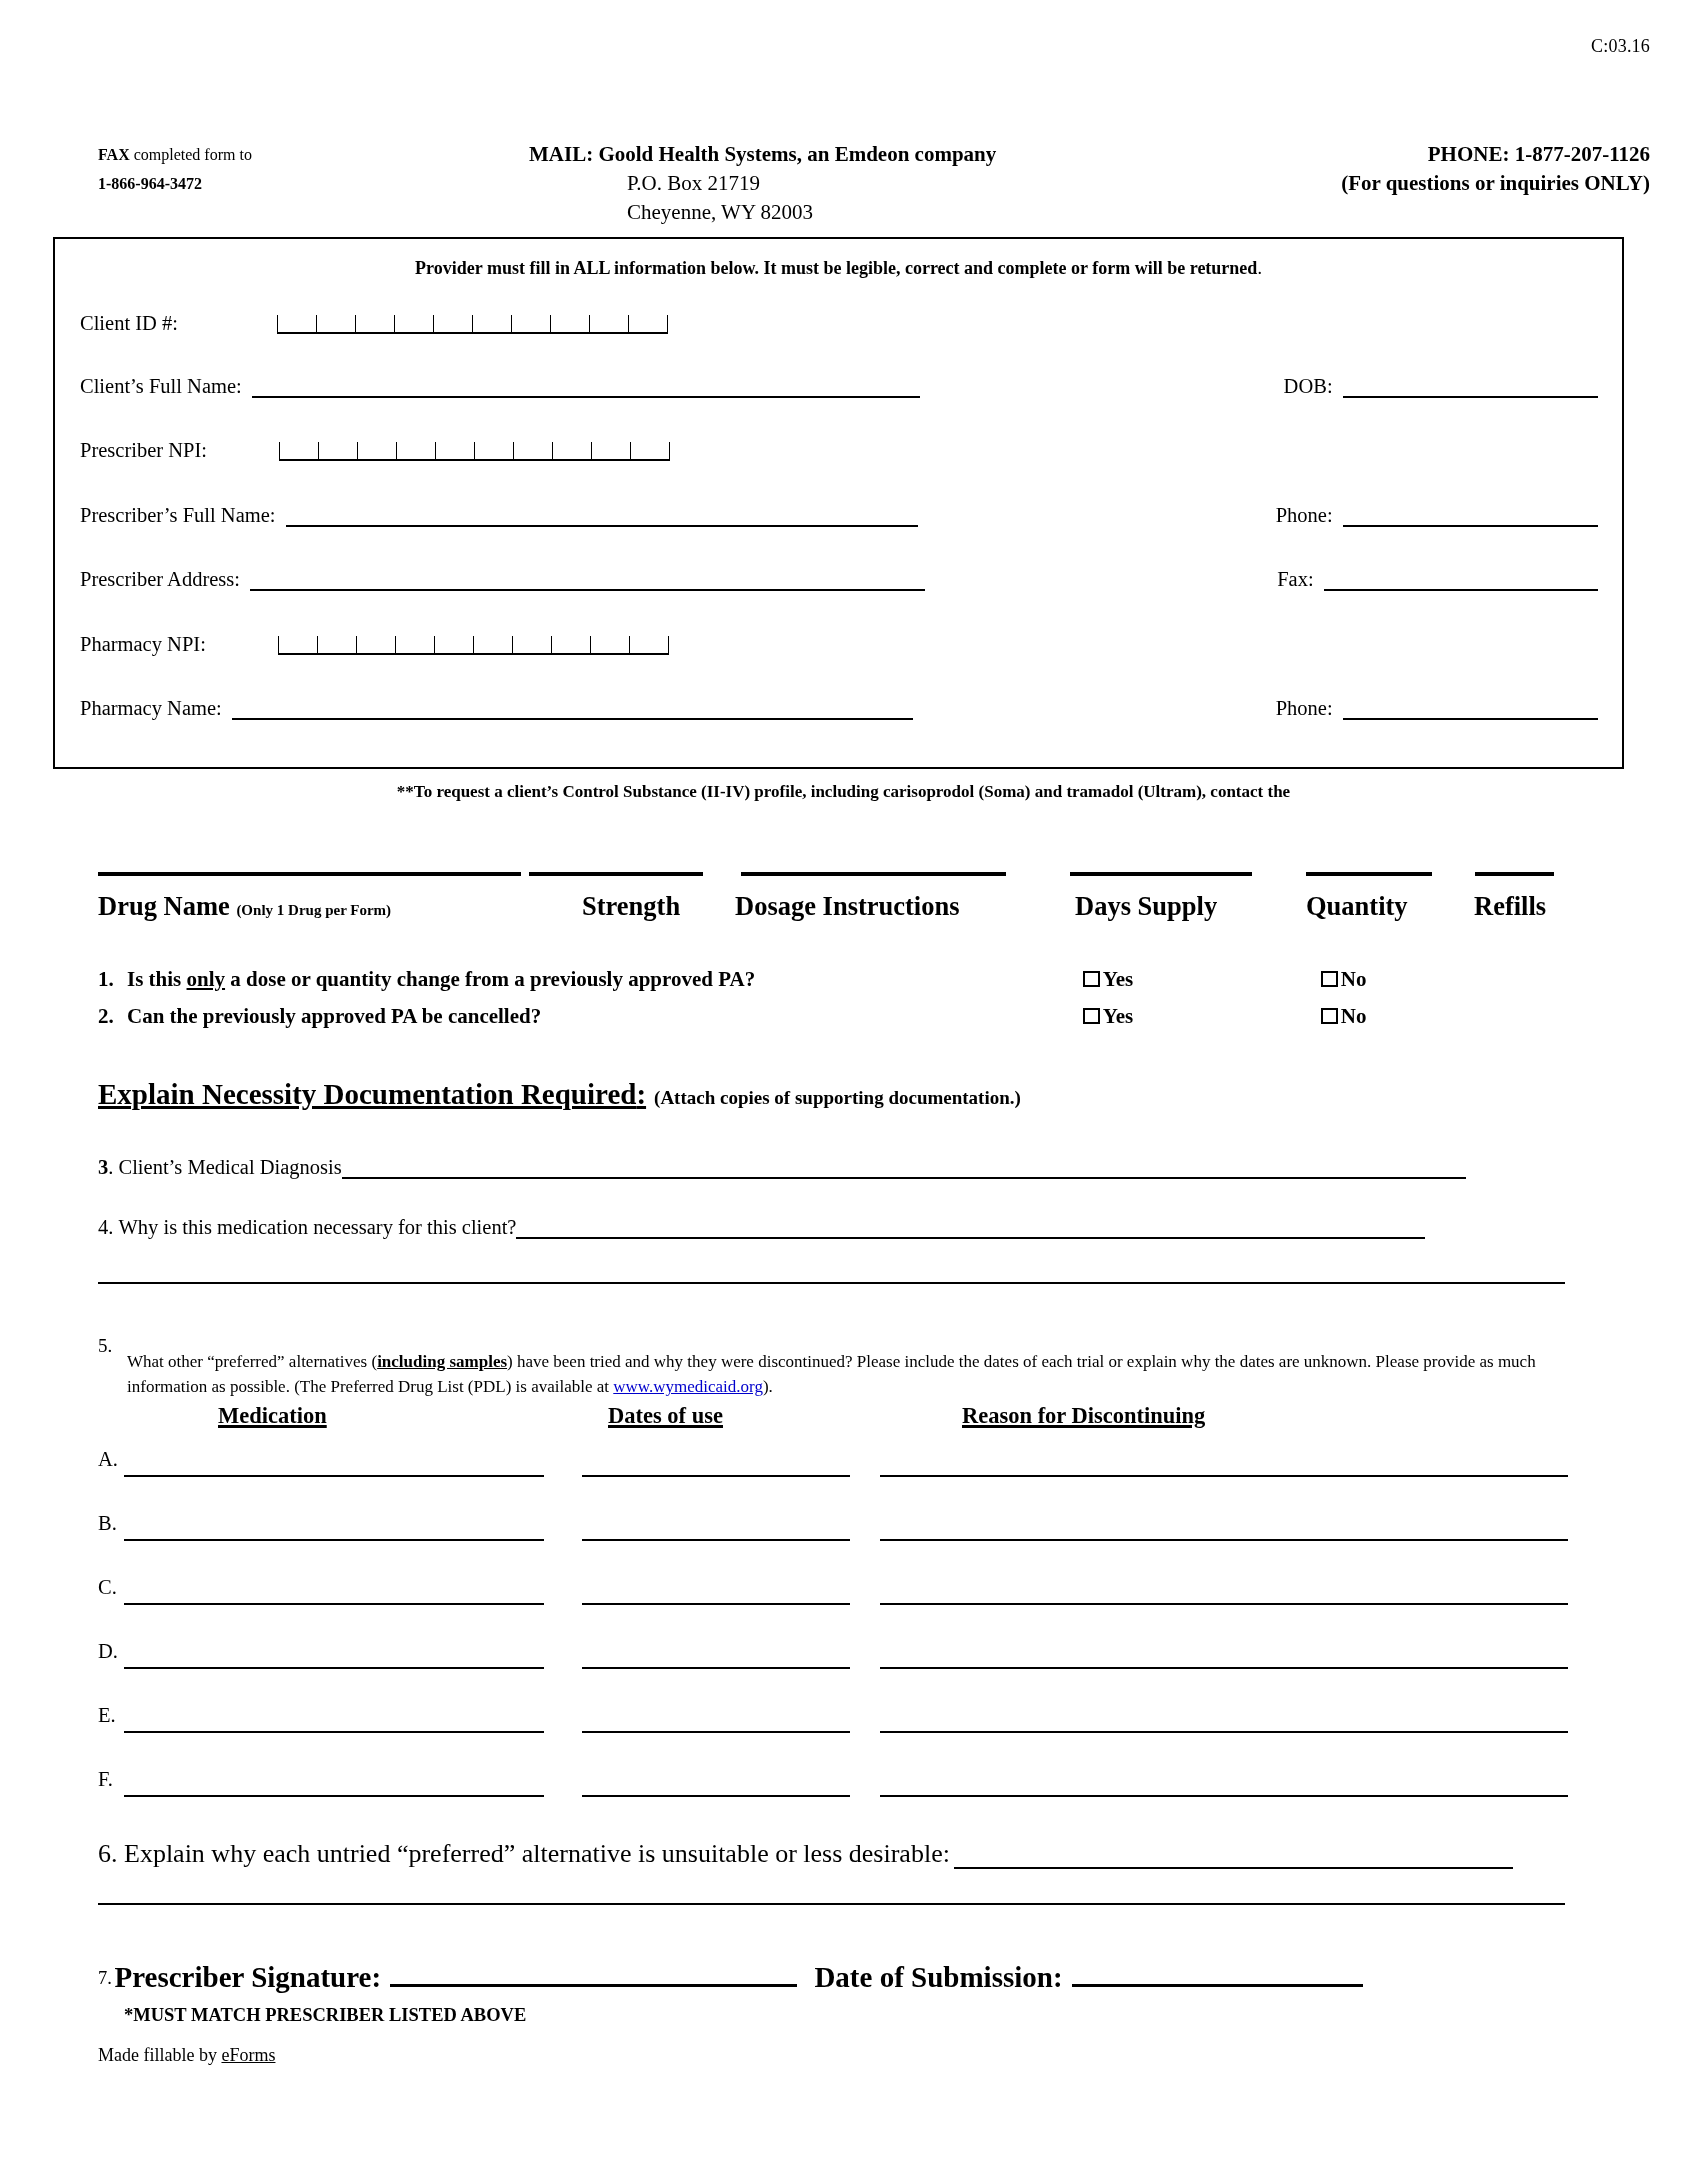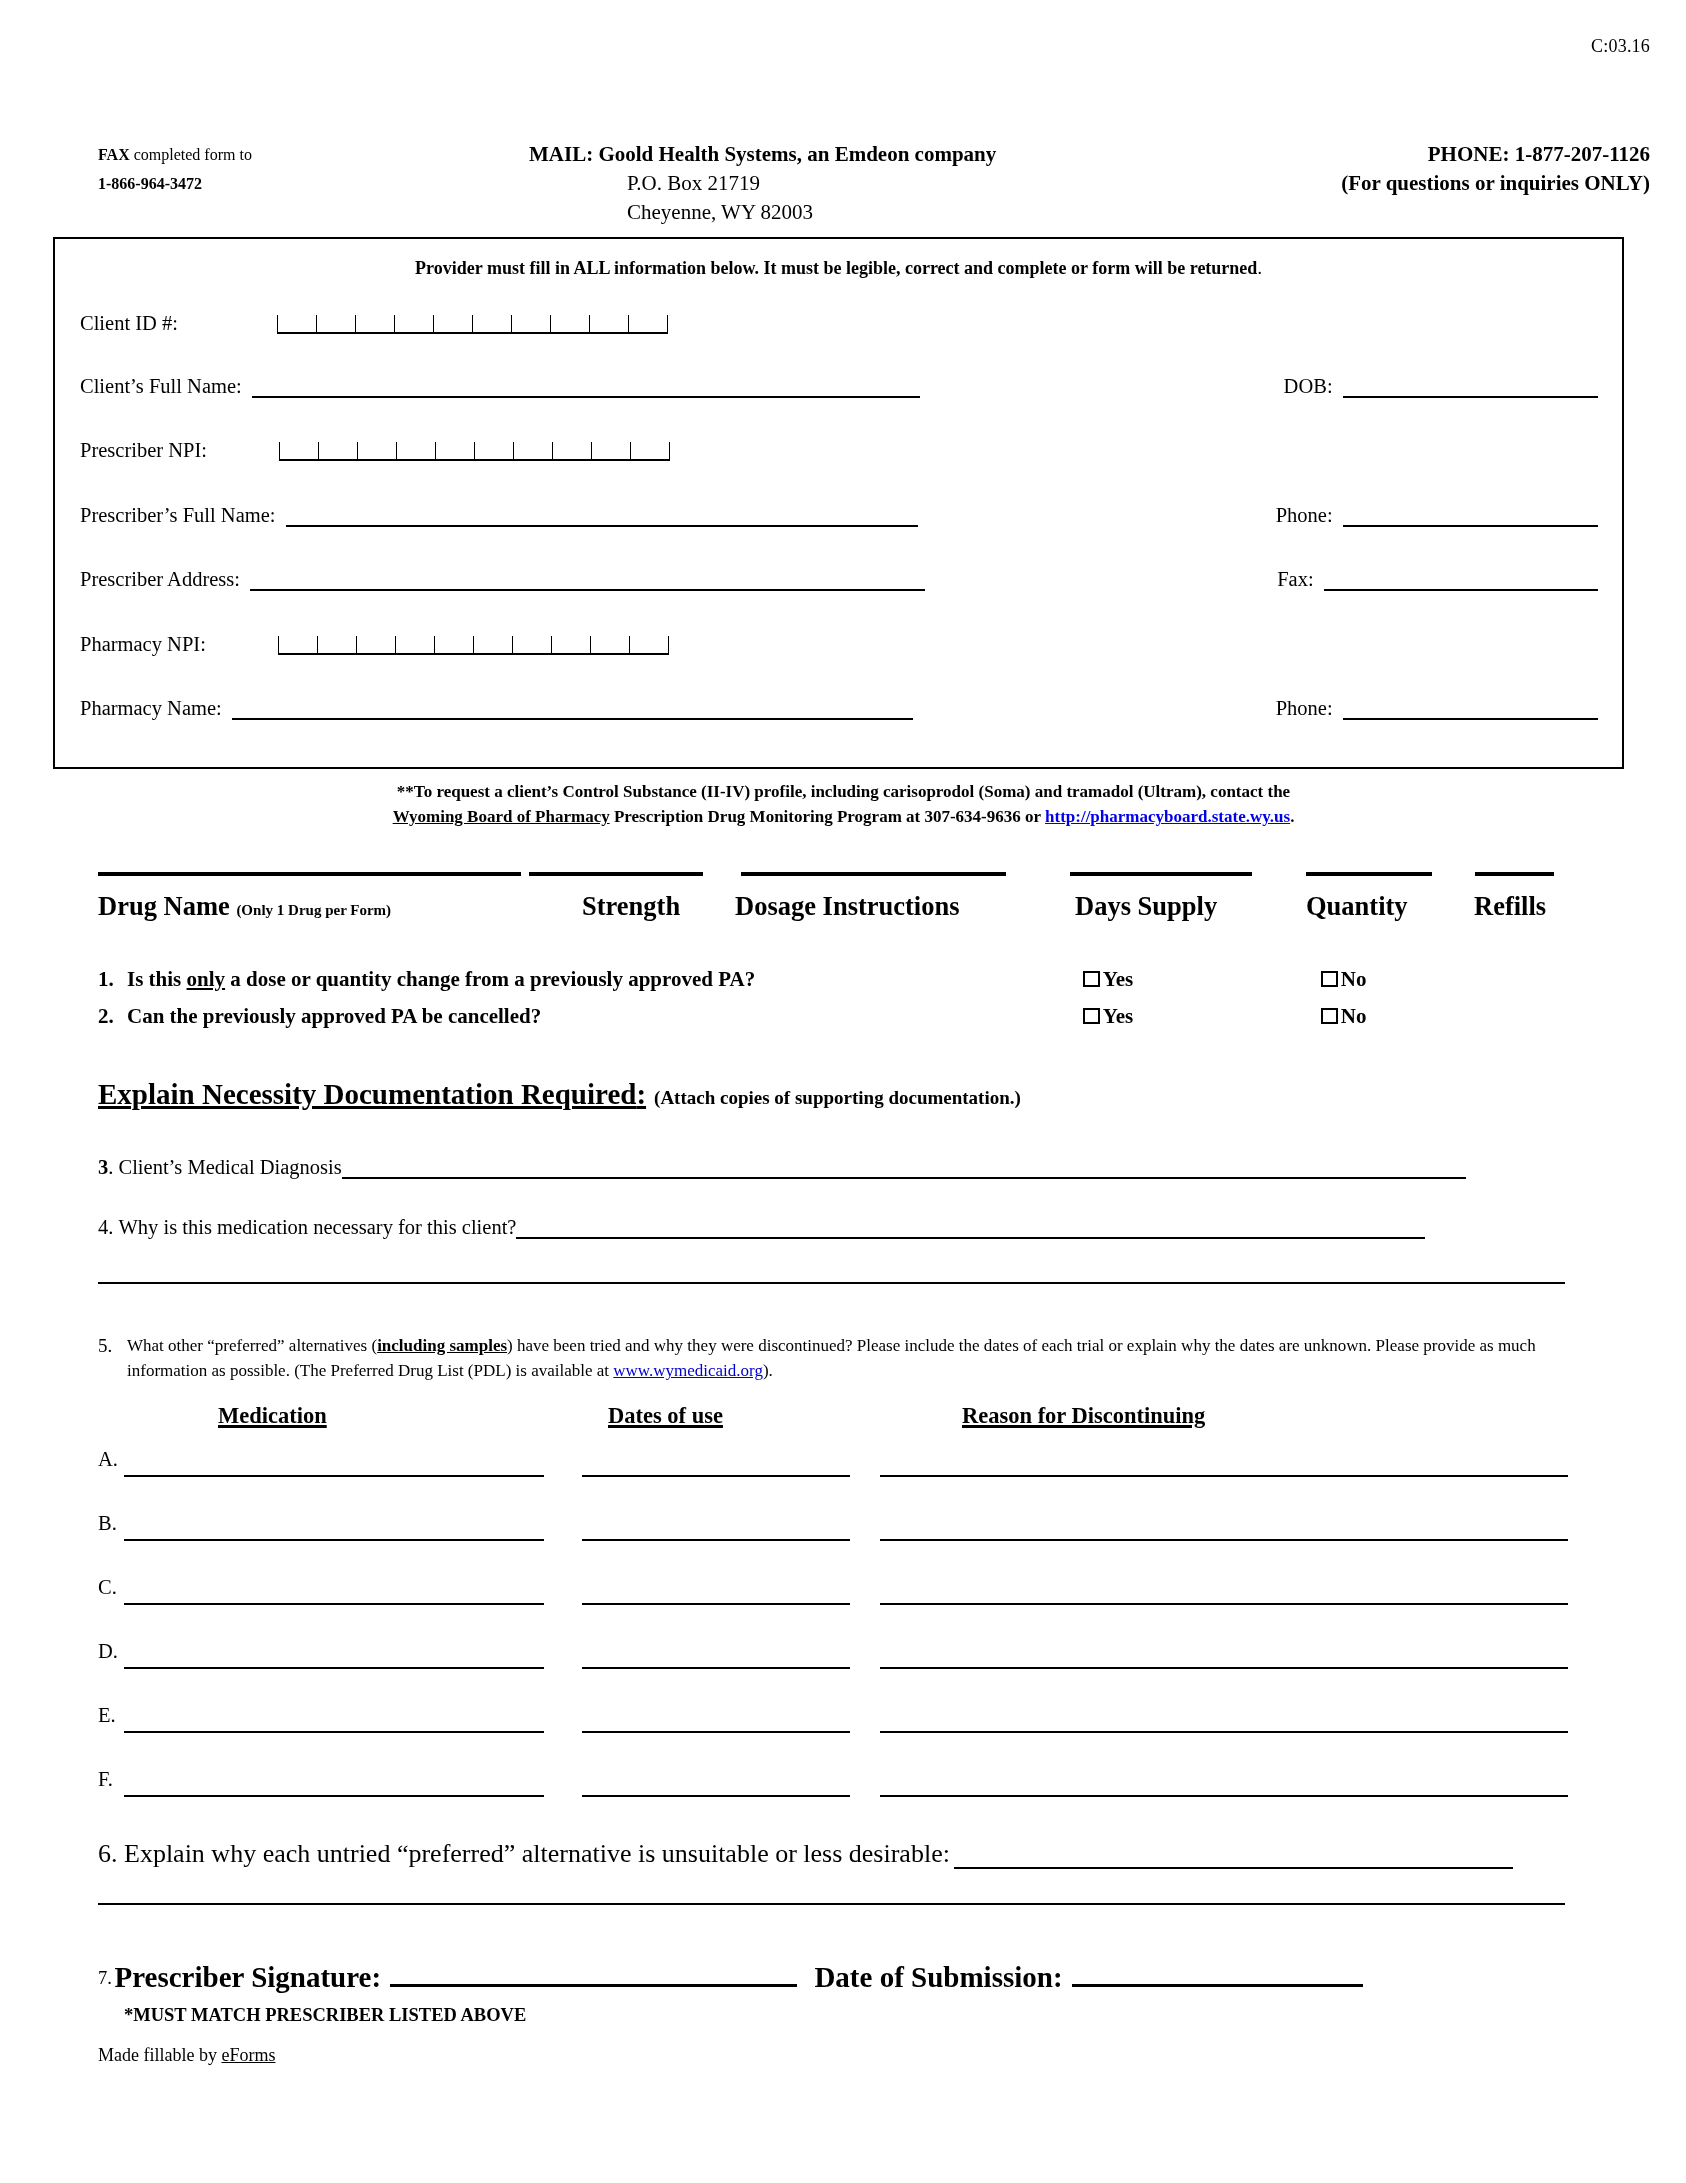--- a/index.html
+++ b/index.html
@@ -287,21 +287,21 @@
     width: 1488px;
     font-size: 17px;
     line-height: 25px;
   }
   .q5 .qn {
     position: absolute;
     left: 0;
     top: 0;
     font-size: 19px;
   }
-  .q5 .q5body { padding-left: 29px; }
+  .q5 .q5body { padding-left: 29px; margin-top: 16px; }
 
   
   .alt-head {
     position: absolute;
     top: 1403px;
     width: 1687px;
     height: 33px;
   }
   .alt-head span {
     position: absolute;
@@ -484,21 +484,20 @@
       <span class="seg-wrap" id="seg-pharm"><span class="seg"></span><span class="seg"></span><span class="seg"></span><span class="seg"></span><span class="seg"></span><span class="seg"></span><span class="seg"></span><span class="seg"></span><span class="seg"></span><span class="seg last-cap"></span></span>
     </div>
     <div class="right-field" style="top:458px;">
       <span>Phone:</span>
       <span class="line-fill" style="width:255px;margin-left:5.3px;"></span>
     </div>
   </div>
 
   <div class="cs-note">
     <div>**To request a client’s Control Substance (II-IV) profile, including carisoprodol (Soma) and tramadol (Ultram), contact the</div>
-    <div><span class="u">Wyoming Board of Pharmacy</span><span> Prescription Drug Monitoring Program at 307-634-9636 or </span><span class="link">http://pharmacyboard.state.wy.us</span><span>.</span></div>
   </div>
 
   <div class="drug-head">
     <span class="dh-line" style="left:98px;width:423px;"></span>
     <span class="dh-line" style="left:529px;width:66px;"></span>
     <span class="dh-line" style="left:587px;width:116px;"></span>
     <span class="dh-line" style="left:741px;width:265px;"></span>
     <span class="dh-line" style="left:1070px;width:182px;"></span>
     <span class="dh-line" style="left:1306px;width:126px;"></span>
     <span class="dh-line" style="left:1475px;width:79px;"></span>

